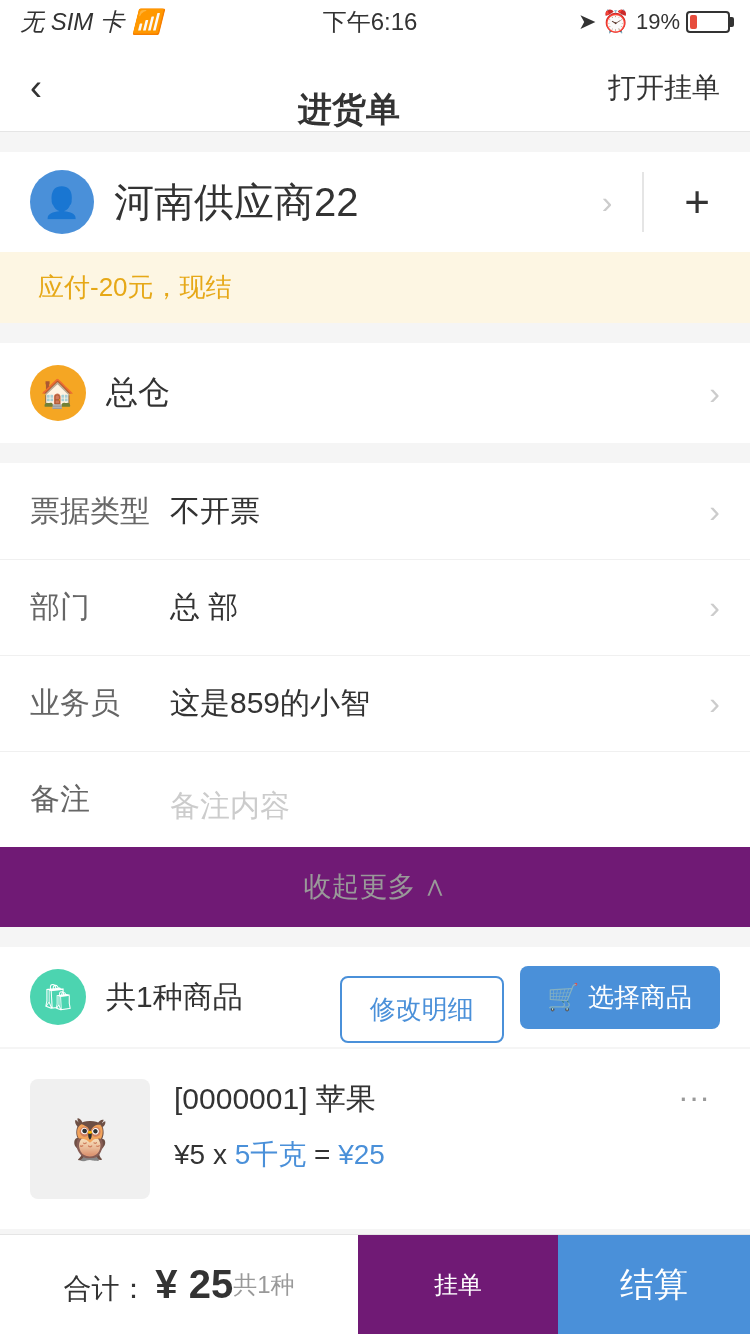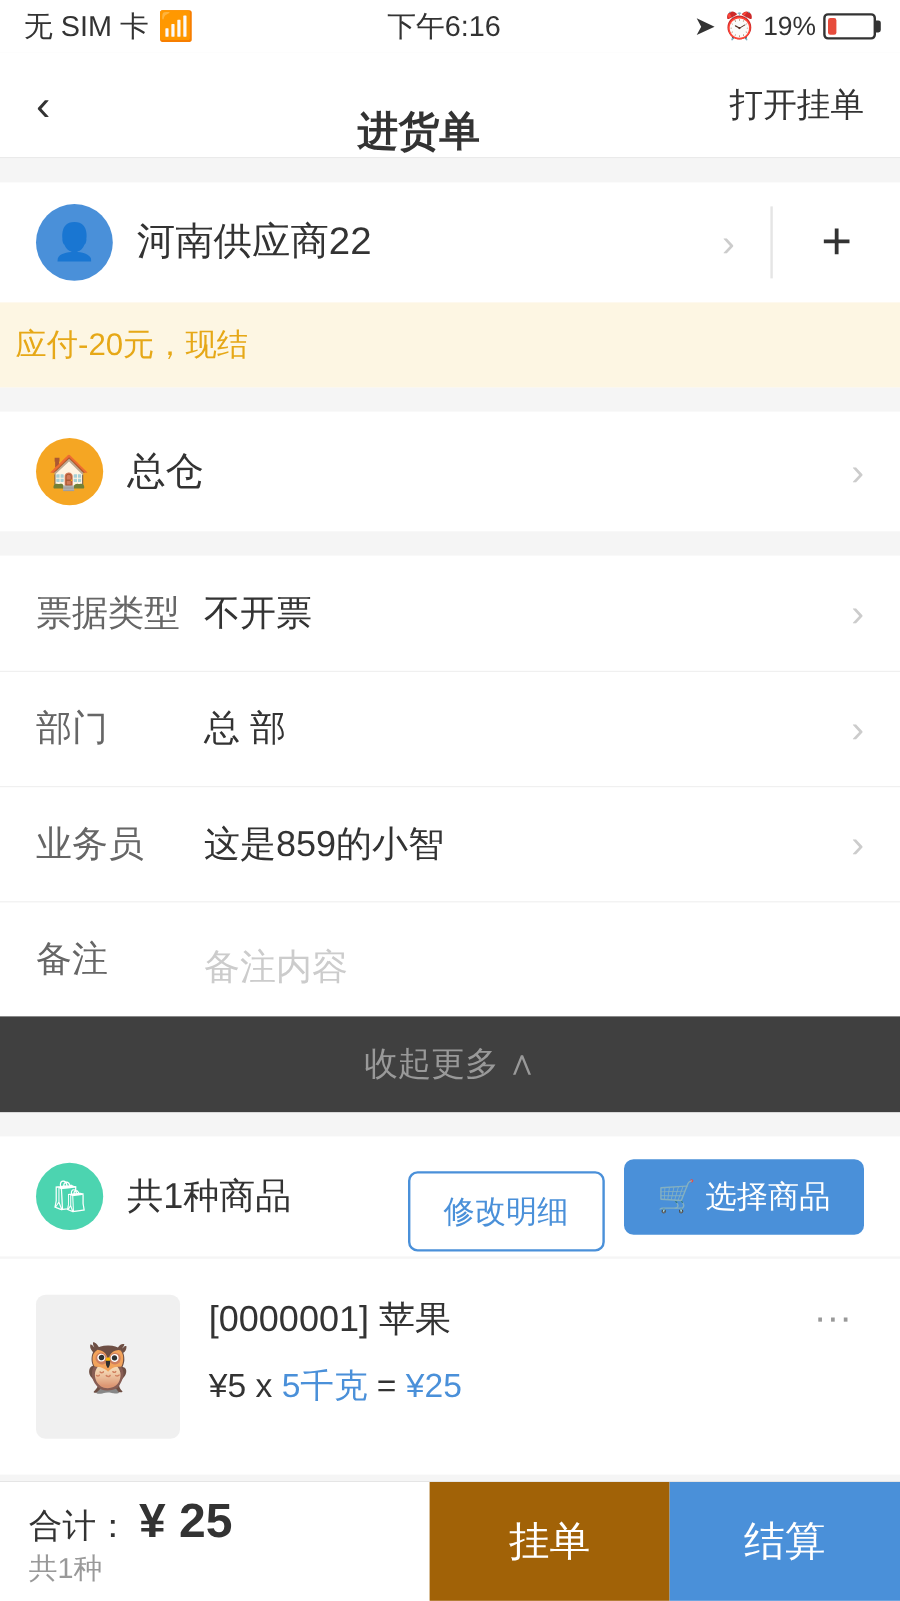--- a/index.html
+++ b/index.html
@@ -22,20 +22,21 @@
       align-items: center;
       justify-content: space-between;
       padding: 0 20px;
       font-size: 24px;
       color: #333;
     }
     .status-bar-left {
       display: flex;
       align-items: center;
       gap: 8px;
+      font-style: italic;
     }
     .status-bar-center {
       font-weight: 500;
     }
     .status-bar-right {
       display: flex;
       align-items: center;
       gap: 6px;
       font-size: 22px;
     }
@@ -122,21 +123,21 @@
       background: #4a90d9;
       display: flex;
       align-items: center;
       justify-content: center;
       color: white;
       font-size: 30px;
       flex-shrink: 0;
     }
     .supplier-name {
       flex: 1;
-      font-size: 32px;
+      font-size: 40px;
       color: #333;
       margin-left: 20px;
     }
     .chevron-right {
       color: #ccc;
       font-size: 32px;
     }
     .divider-line {
       width: 2px;
       height: 60px;
@@ -146,21 +147,21 @@
     .add-btn {
       font-size: 44px;
       color: #333;
       cursor: pointer;
       padding: 0 10px;
     }
 
     
     .info-banner {
       background: #fdf6e3;
-      padding: 18px 13px;
+      padding: 18px 38px;
       font-size: 26px;
       color: #e6a817;
     }
 
     
     .warehouse-row {
       display: flex;
       align-items: center;
       padding: 0 30px;
       height: 100px;
@@ -205,21 +206,21 @@
       margin-left: 20px;
     }
     .form-value.placeholder {
       color: #ccc;
       margin-top: 13px;
     }
 
     
     .collapse-row {
       height: 80px;
-      background: #404040;
+      background: #701a75;
       display: flex;
       align-items: center;
       justify-content: center;
       font-size: 28px;
       color: #999;
       cursor: pointer;
     }
 
     
     .products-header {
@@ -326,44 +327,45 @@
       width: 750px;
       height: 100px;
       display: flex;
       align-items: stretch;
       background: #fff;
       border-top: 1px solid #e5e5e5;
     }
     .bottom-total {
       flex: 1;
       display: flex;
-      flex-direction: column;
+      flex-direction: row;
       justify-content: center;
       padding: 0 24px;
       background: #fff;
+      align-items: center;
     }
     .total-label {
       font-size: 28px;
       color: #333;
     }
     .total-amount {
       font-size: 40px;
       font-weight: 600;
       color: #333;
       display: inline;
     }
     .total-count {
       font-size: 24px;
       color: #999;
     }
     .btn-pending {
       width: 200px;
-      background: #a16207;
+      background: #701a75;
       color: #fff;
-      font-size: 34px;
+      font-size: 24px;
       border: none;
       cursor: pointer;
       display: flex;
       align-items: center;
       justify-content: center;
     }
     .btn-checkout {
       width: 192px;
       background: #4a90d9;
       color: #fff;

